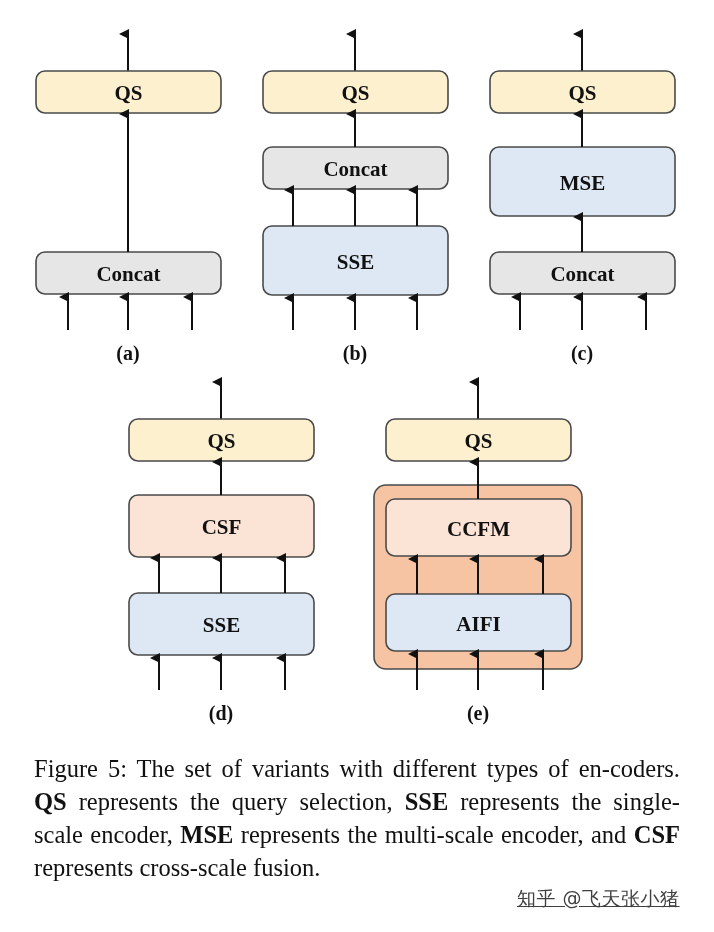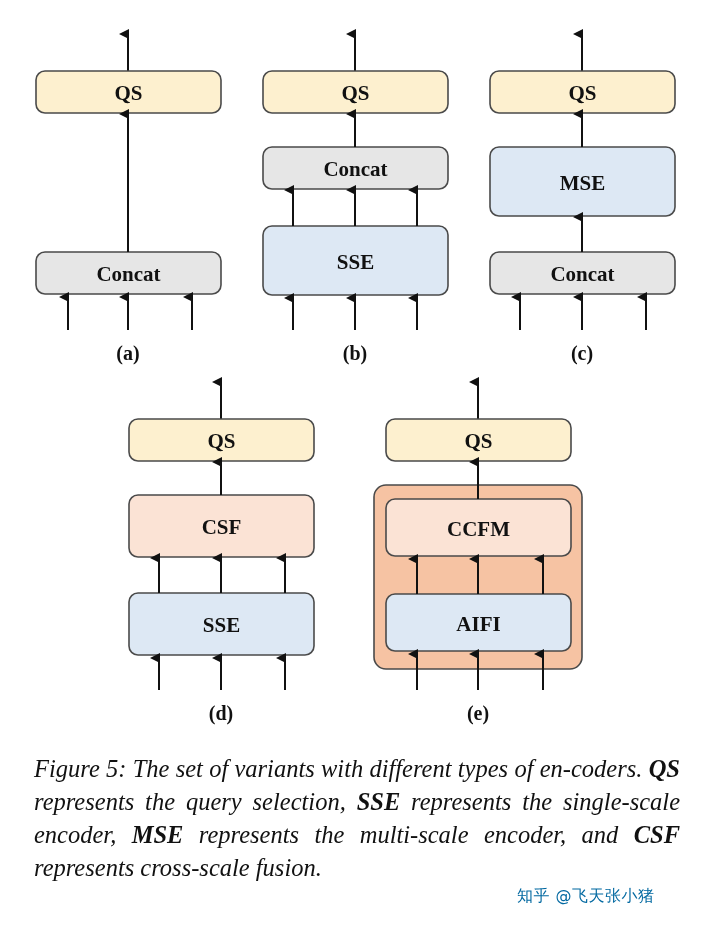--- a/index.html
+++ b/index.html
@@ -1,22 +1,22 @@
 <!DOCTYPE html>
 <html><head>
 <meta charset="utf-8">
 <style>
   html, body { margin: 0; padding: 0; background: #ffffff; }
   body { width: 714px; height: 932px; position: relative; overflow: hidden; font-family: "Liberation Serif", serif; }
   #diagram { position: absolute; left: 0; top: 0; width: 714px; height: 740px; }
   .box-label { font-family: "Liberation Serif", serif; font-weight: bold; font-size: 21px; fill: #111; text-anchor: middle; dominant-baseline: central; }
   .panel-label { font-family: "Liberation Serif", serif; font-weight: bold; font-size: 20px; fill: #111; text-anchor: middle; }
-  #caption { position: absolute; left: 34px; top: 752px; width: 646px; font-size: 24.5px; line-height: 33px; color: #111; text-align: justify; font-style: italic; }
+  #caption { position: absolute; left: 34px; top: 752px; width: 646px; font-size: 24.5px; line-height: 33px; color: #111; text-align: justify; }
   #caption b { font-weight: bold; }
-  #watermark { position: absolute; left: 517px; top: 886px; font-family: "DejaVu Sans", sans-serif; font-size: 16px; color: #0369a1; letter-spacing: 0.5px; }
+  #watermark { position: absolute; left: 517px; top: 886px; font-family: "DejaVu Sans", sans-serif; font-size: 19px; color: #404040; letter-spacing: 0.5px; text-decoration: underline; }
 </style>
 </head>
 <body>
 
 <svg id="diagram" viewBox="0 0 714 740" xmlns="http://www.w3.org/2000/svg">
   <defs>
     <marker id="ah" viewBox="0 0 10 10" refX="5" refY="9" markerWidth="10" markerHeight="10" orient="auto-start-reverse" markerUnits="userSpaceOnUse">
       <path d="M0,10 L5,0 L10,10 Z" fill="#111"></path>
     </marker>
   </defs>

